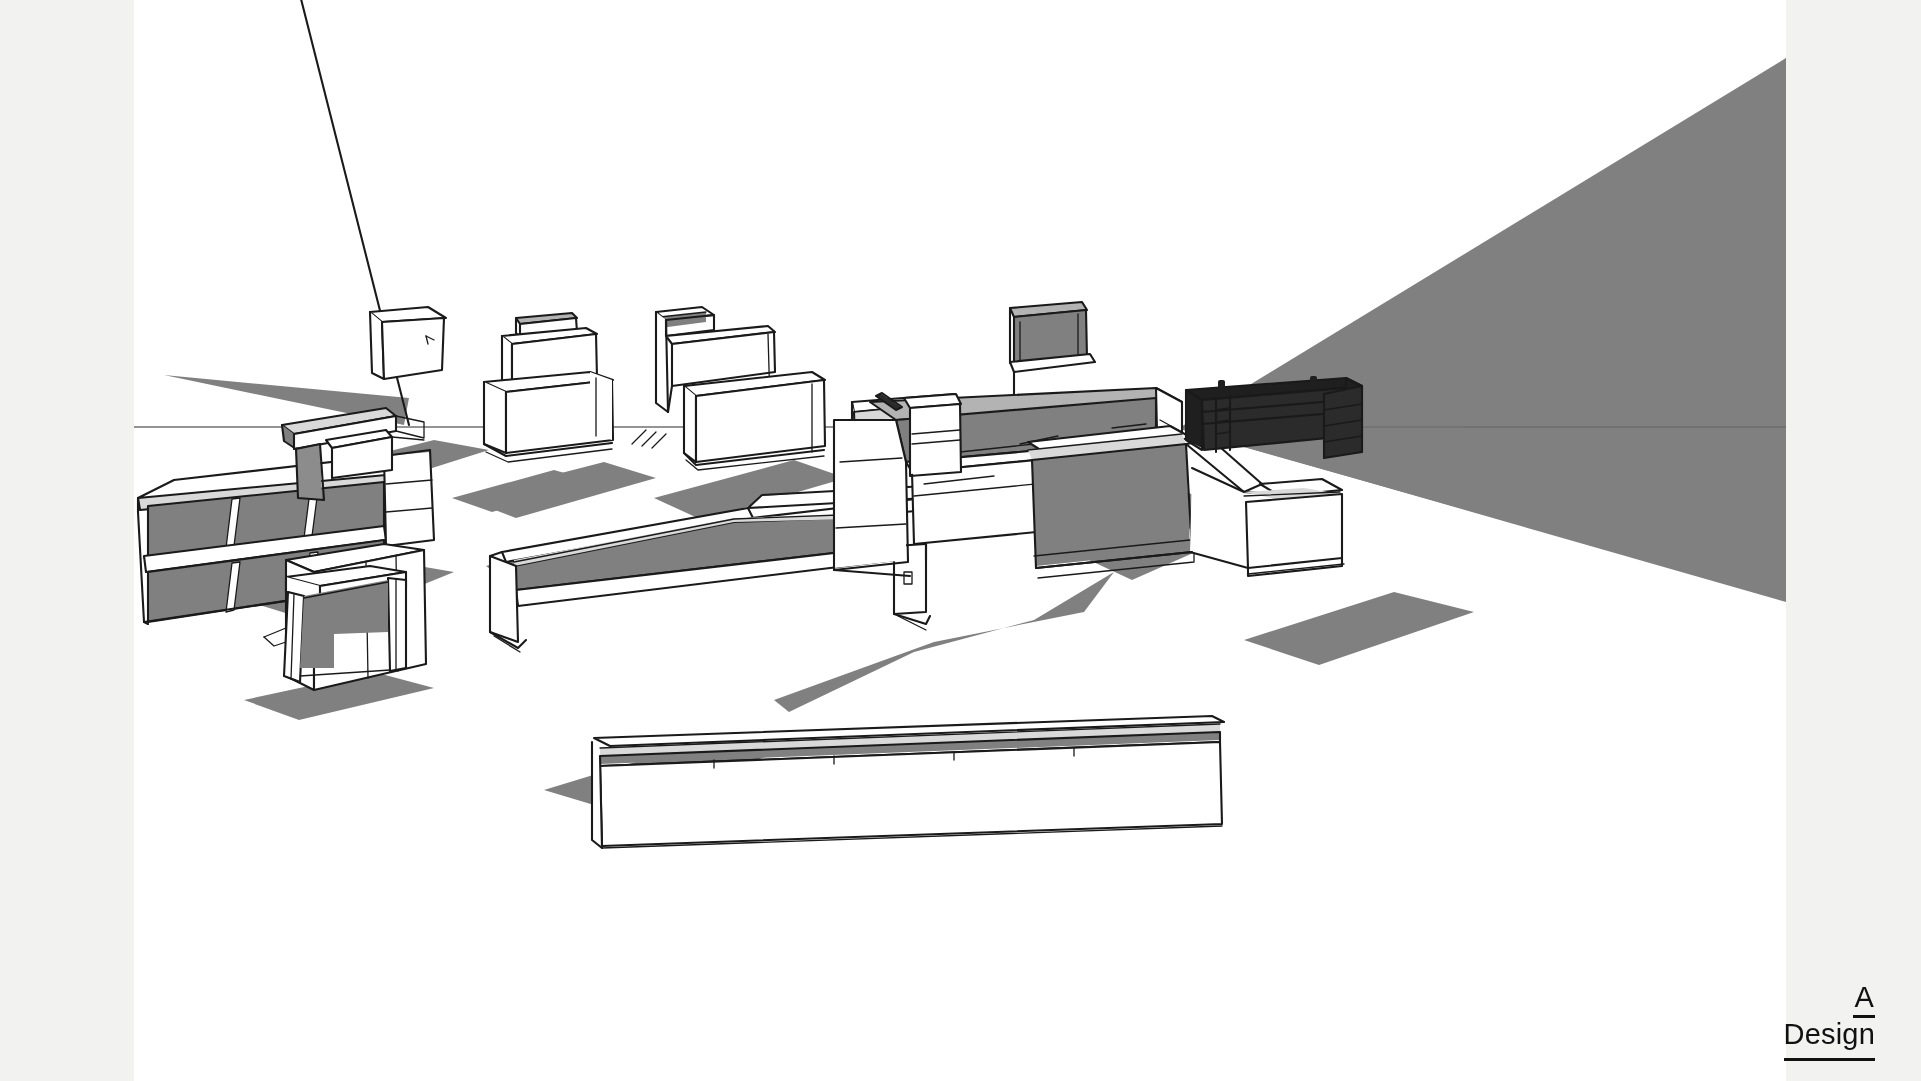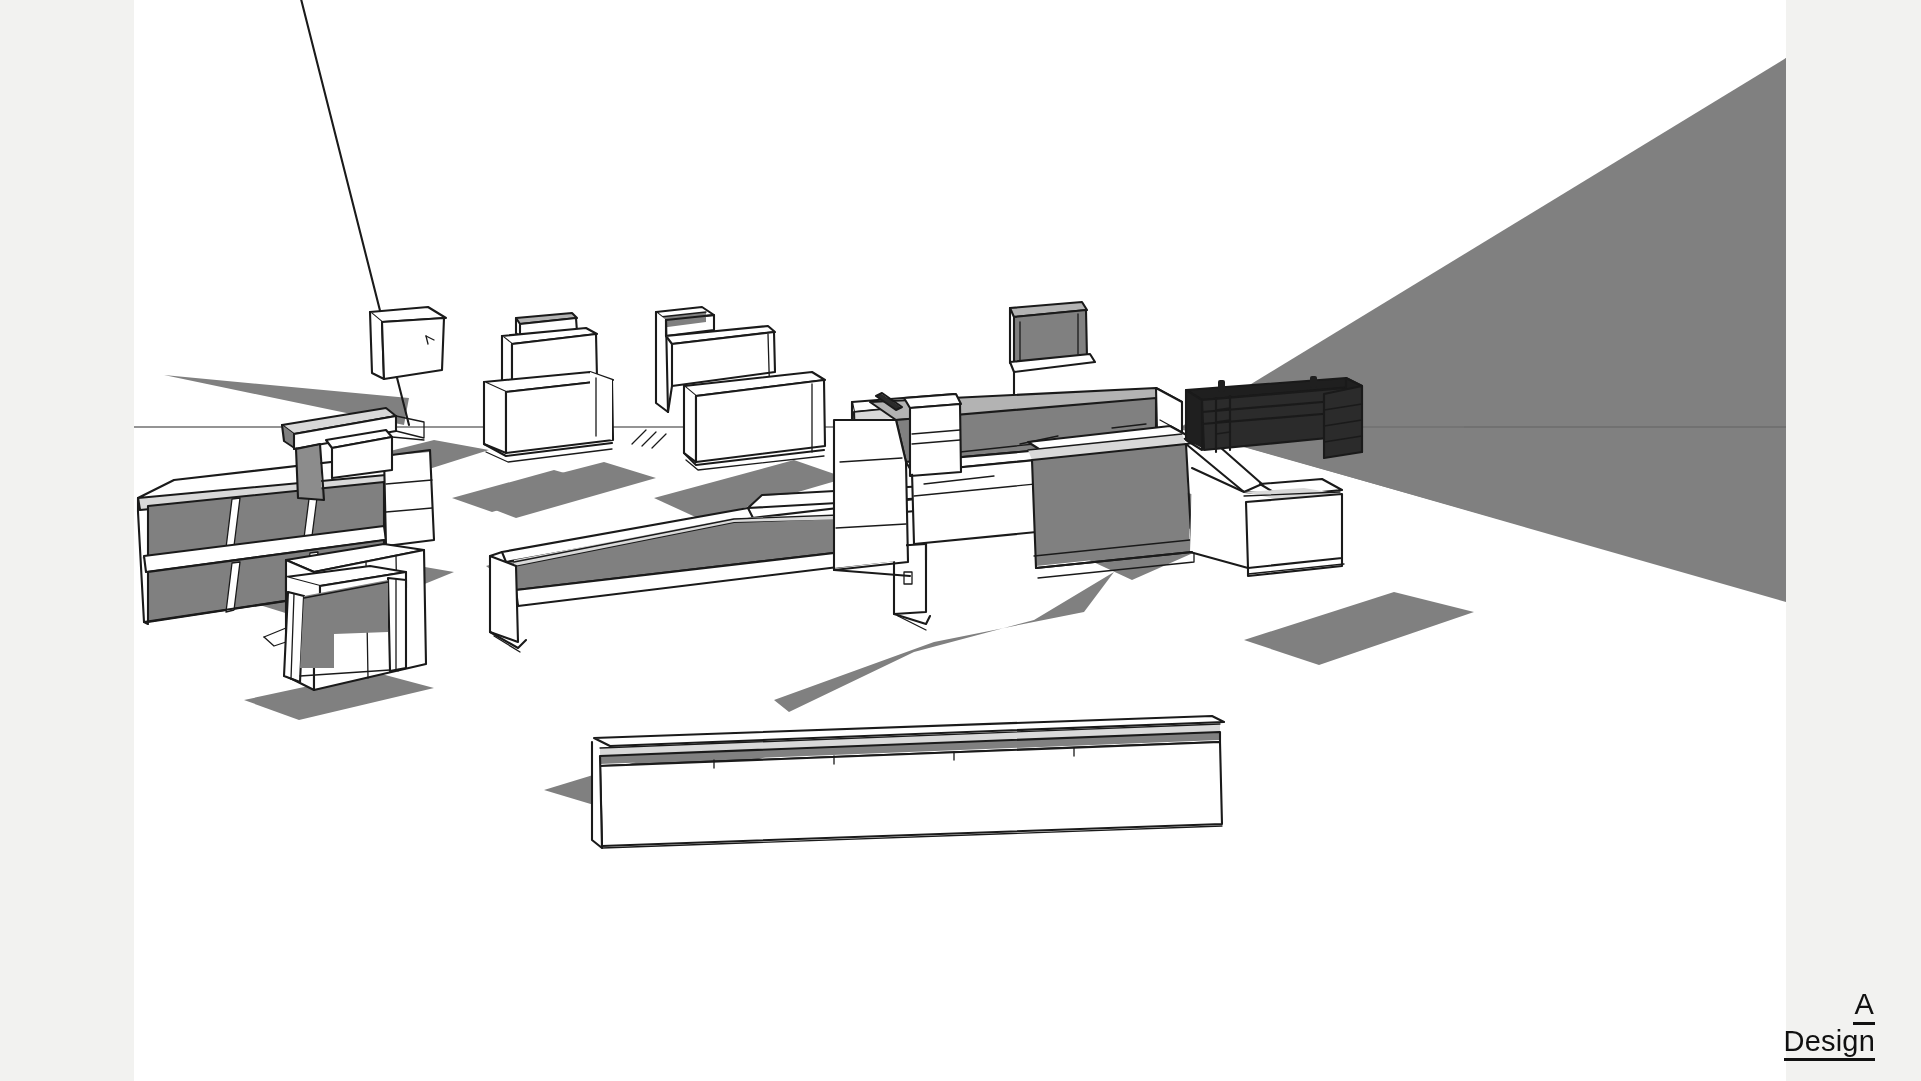--- a/index.html
+++ b/index.html
@@ -39,21 +39,21 @@
     line-height:1.12;
     color:#111111;
     font-size:29px;
     font-weight:400;
     letter-spacing:.2px;
     user-select:none;
   }
   .watermark .wm-line{
     display:block;
     border-bottom:3px solid #111;
-    padding-bottom:1px;
+    padding-bottom:8px;
   }
   .watermark .wm-a{display:inline-block;border-bottom:3px solid #111;padding:0 1px 1px 1px;}
   .wm-row{display:block;text-align:right;}
 </style>
 </head>
 <body>
 
 <div id="app">
 
   <div class="margin-rail margin-left"></div>

